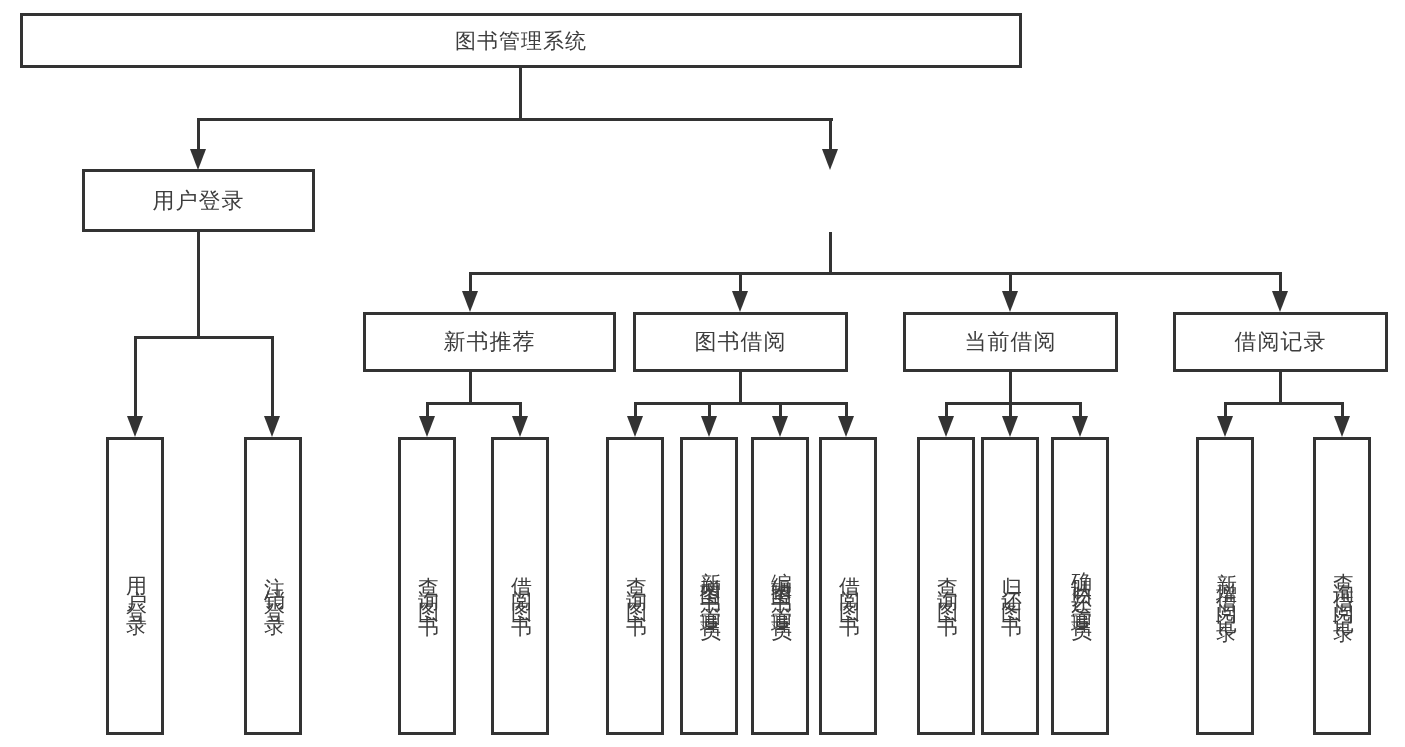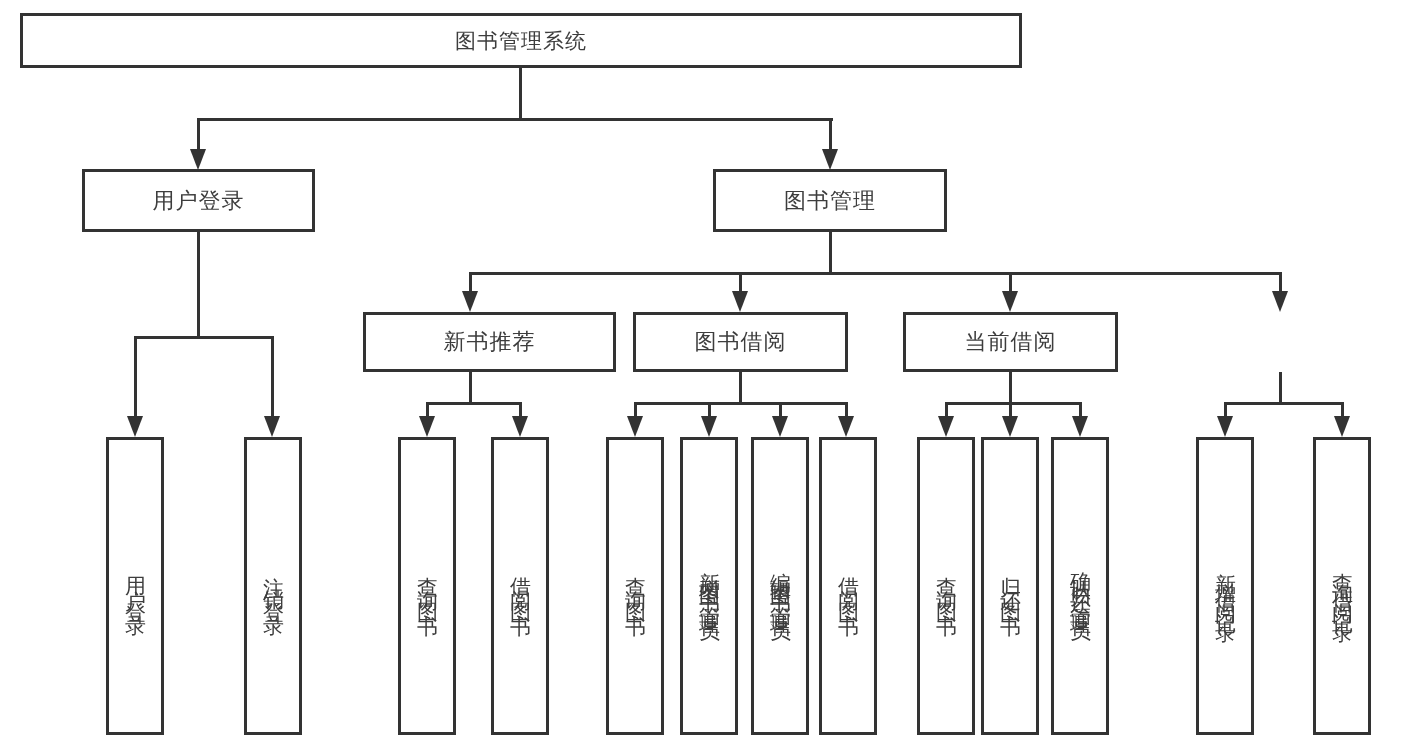--- a/index.html
+++ b/index.html
@@ -1,18 +1,18 @@
 <!DOCTYPE html>
 <html><head>
 <meta charset="utf-8">
 <style>
   html,body{margin:0;padding:0;background:#ffffff;}
   #stage{
     position:relative;width:1405px;height:747px;background:#ffffff;overflow:hidden;
-    font-family:Liberation Serif, serif;
+    font-family:Liberation Mono, monospace;
   }
   .box{
     position:absolute;box-sizing:border-box;border:3px solid #333333;background:#ffffff;
     display:flex;align-items:center;justify-content:center;
     color:#3d3d3d;
   }
   .box.h span{font-size:22px;letter-spacing:1px;white-space:nowrap;}
   .box.root span{font-size:21px;}
   .box.v span{
     writing-mode:vertical-rl;text-orientation:mixed;
@@ -36,32 +36,32 @@
 
 <div id="stage">
 
   <div class="box h root" style="left:20px;top:13px;width:1002px;height:55px">
     <span>图书管理系统</span>
   </div>
 
   <div class="box h" style="left:82px;top:169px;width:233px;height:63px">
     <span>用户登录</span>
   </div>
-  <div class="box h" style="left:713px;top:169px;width:234px;height:63px">
-    <span>图书管理</span>
-  </div>
 
   <div class="box h" style="left:363px;top:312px;width:253px;height:60px">
     <span>新书推荐</span>
   </div>
   <div class="box h" style="left:633px;top:312px;width:215px;height:60px">
     <span>图书借阅</span>
   </div>
   <div class="box h" style="left:903px;top:312px;width:215px;height:60px">
     <span>当前借阅</span>
+  </div>
+  <div class="box h" style="left:1173px;top:312px;width:215px;height:60px">
+    <span>借阅记录</span>
   </div>
 
   <div class="box v" style="left:106px;top:437px;width:58px;height:298px">
     <span>用户登录</span>
   </div>
   <div class="box v" style="left:244px;top:437px;width:58px;height:298px">
     <span>注销登录</span>
   </div>
 
   <div class="box v" style="left:398px;top:437px;width:58px;height:298px">

